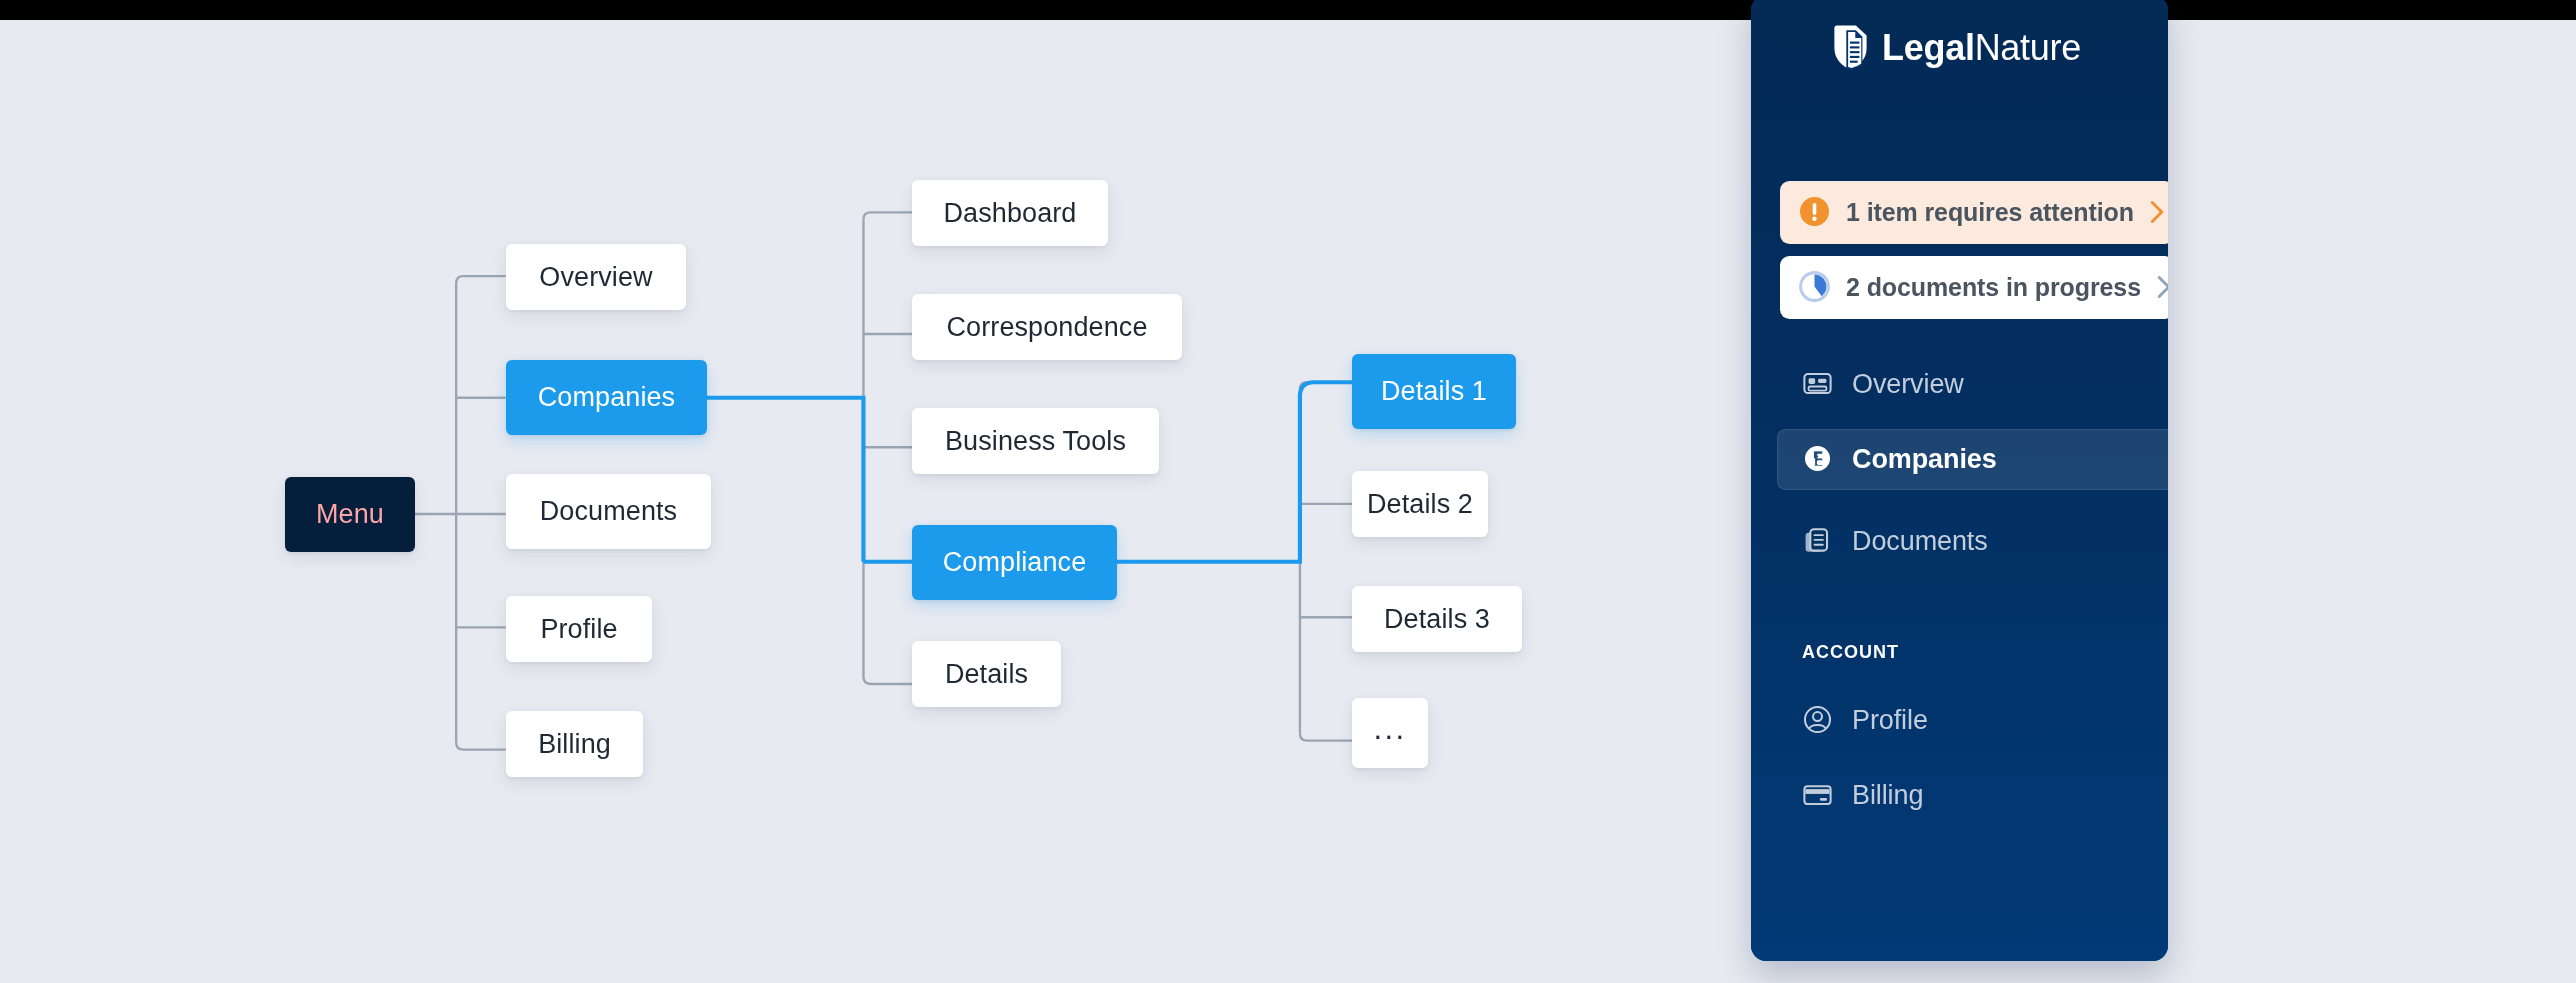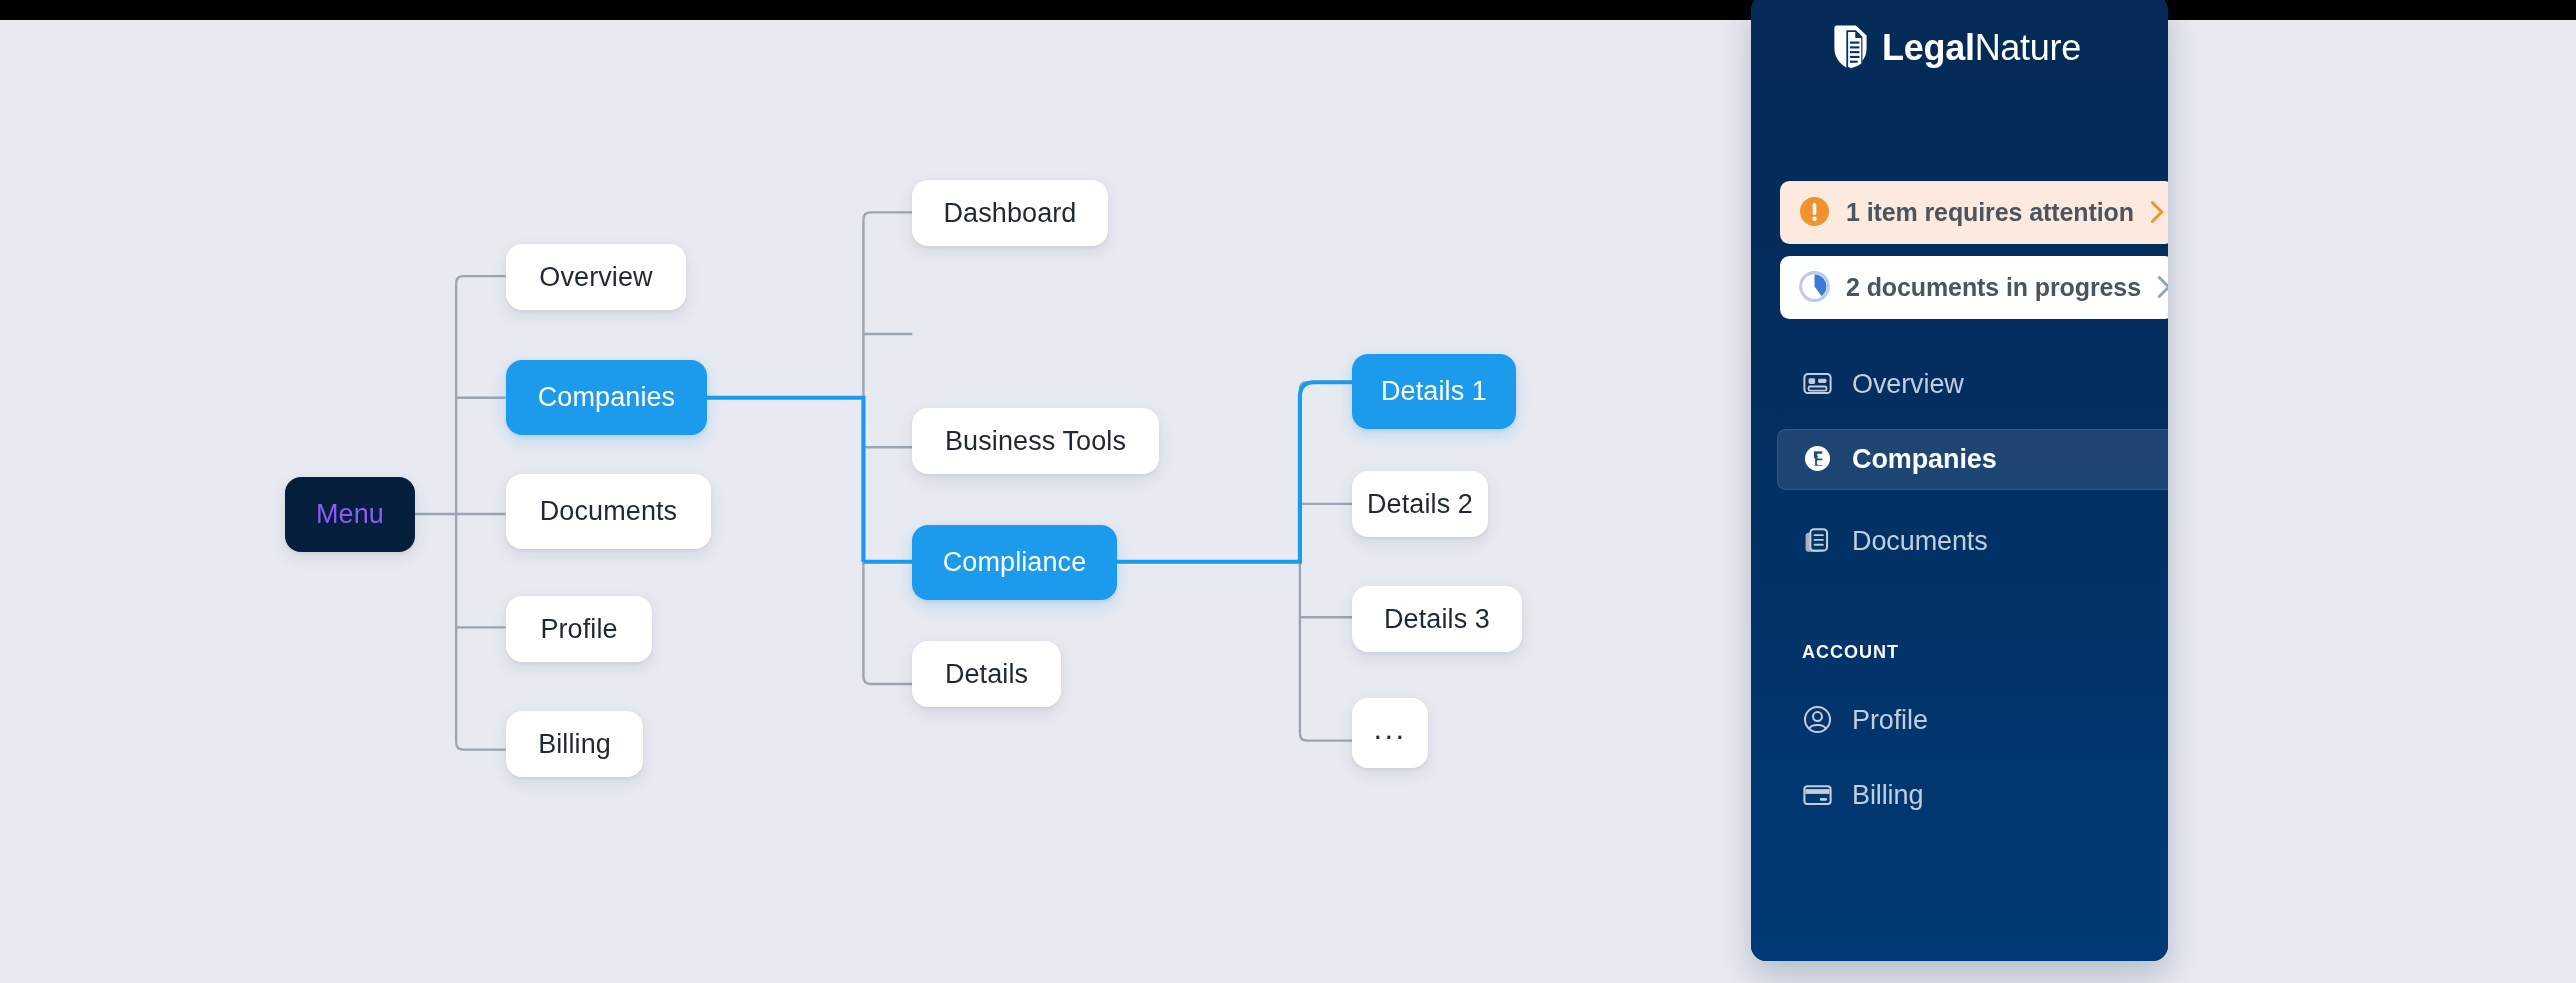--- a/index.html
+++ b/index.html
@@ -36,33 +36,33 @@
     width: 2576px; height: 984px;
     pointer-events: none;
   }
 
   
   .node {
     position: absolute;
     display: flex;
     align-items: center;
     justify-content: center;
-    border-radius: 16px;
+    border-radius: 6px;
     background: #ffffff;
     color: #1f2933;
     font-size: 27px;
     font-weight: 400;
     letter-spacing: 0.1px;
     white-space: nowrap;
     box-shadow: 0 6px 15.5px rgba(40, 56, 90, 0.10),
                 0 1.2px 3.6px rgba(40, 56, 90, 0.06);
   }
   .node.root {
     background: #041e3c;
-    color: #8b5cf6;
+    color: #fca5a5;
   }
   .node.active {
     background: #1c9bed;
     color: #ffffff;
     box-shadow: 0 6px 15.5px rgba(28, 155, 237, 0.22),
                 0 1.2px 3.6px rgba(40, 56, 90, 0.08);
   }
   .node.ellipsis {
     font-size: 31px;
     letter-spacing: 2.4px;
@@ -229,20 +229,23 @@
   </div>
   <div class="node" style="left:506px; top:596px; width:146px; height:66px;">
     <span>Profile</span>
   </div>
   <div class="node" style="left:506px; top:711px; width:137px; height:66px;">
     <span>Billing</span>
   </div>
 
   <div class="node" style="left:912px; top:180px; width:196px; height:66px;">
     <span>Dashboard</span>
+  </div>
+  <div class="node" style="left:912px; top:294px; width:270px; height:66px;">
+    <span>Correspondence</span>
   </div>
   <div class="node" style="left:912px; top:408px; width:247px; height:66px;">
     <span>Business Tools</span>
   </div>
   <div class="node active" style="left:912px; top:525px; width:205px; height:75px;">
     <span>Compliance</span>
   </div>
   <div class="node" style="left:912px; top:641px; width:149px; height:66px;">
     <span>Details</span>
   </div>

